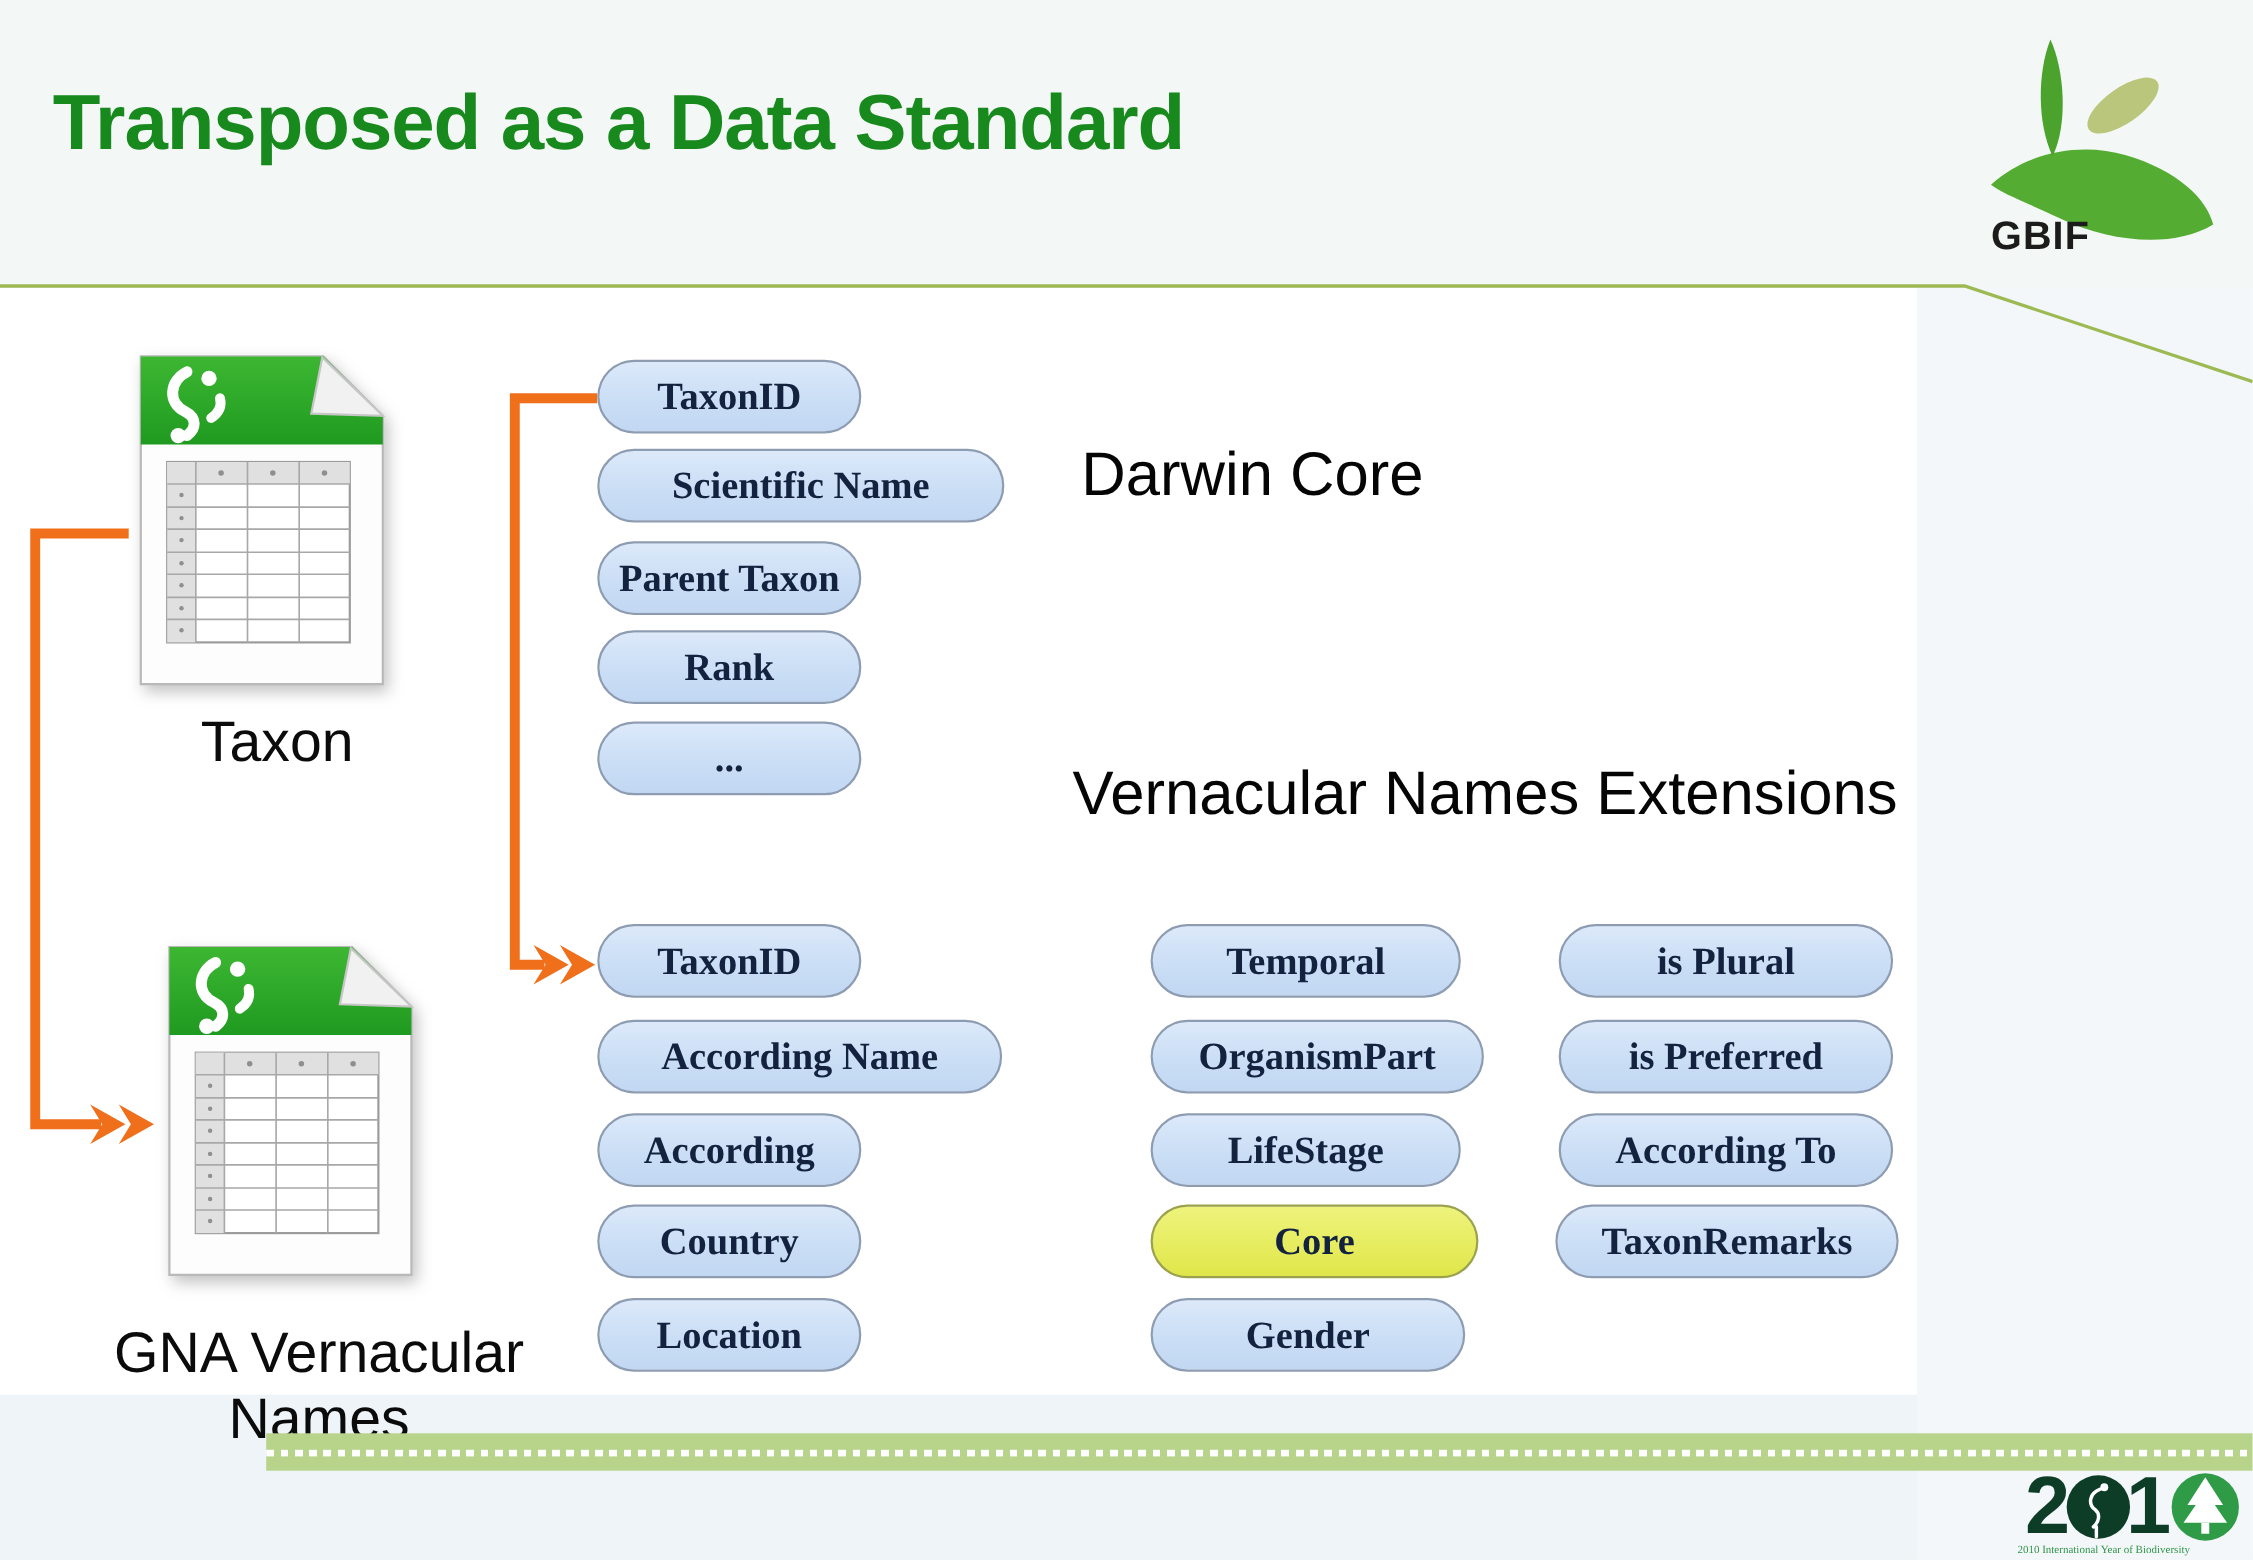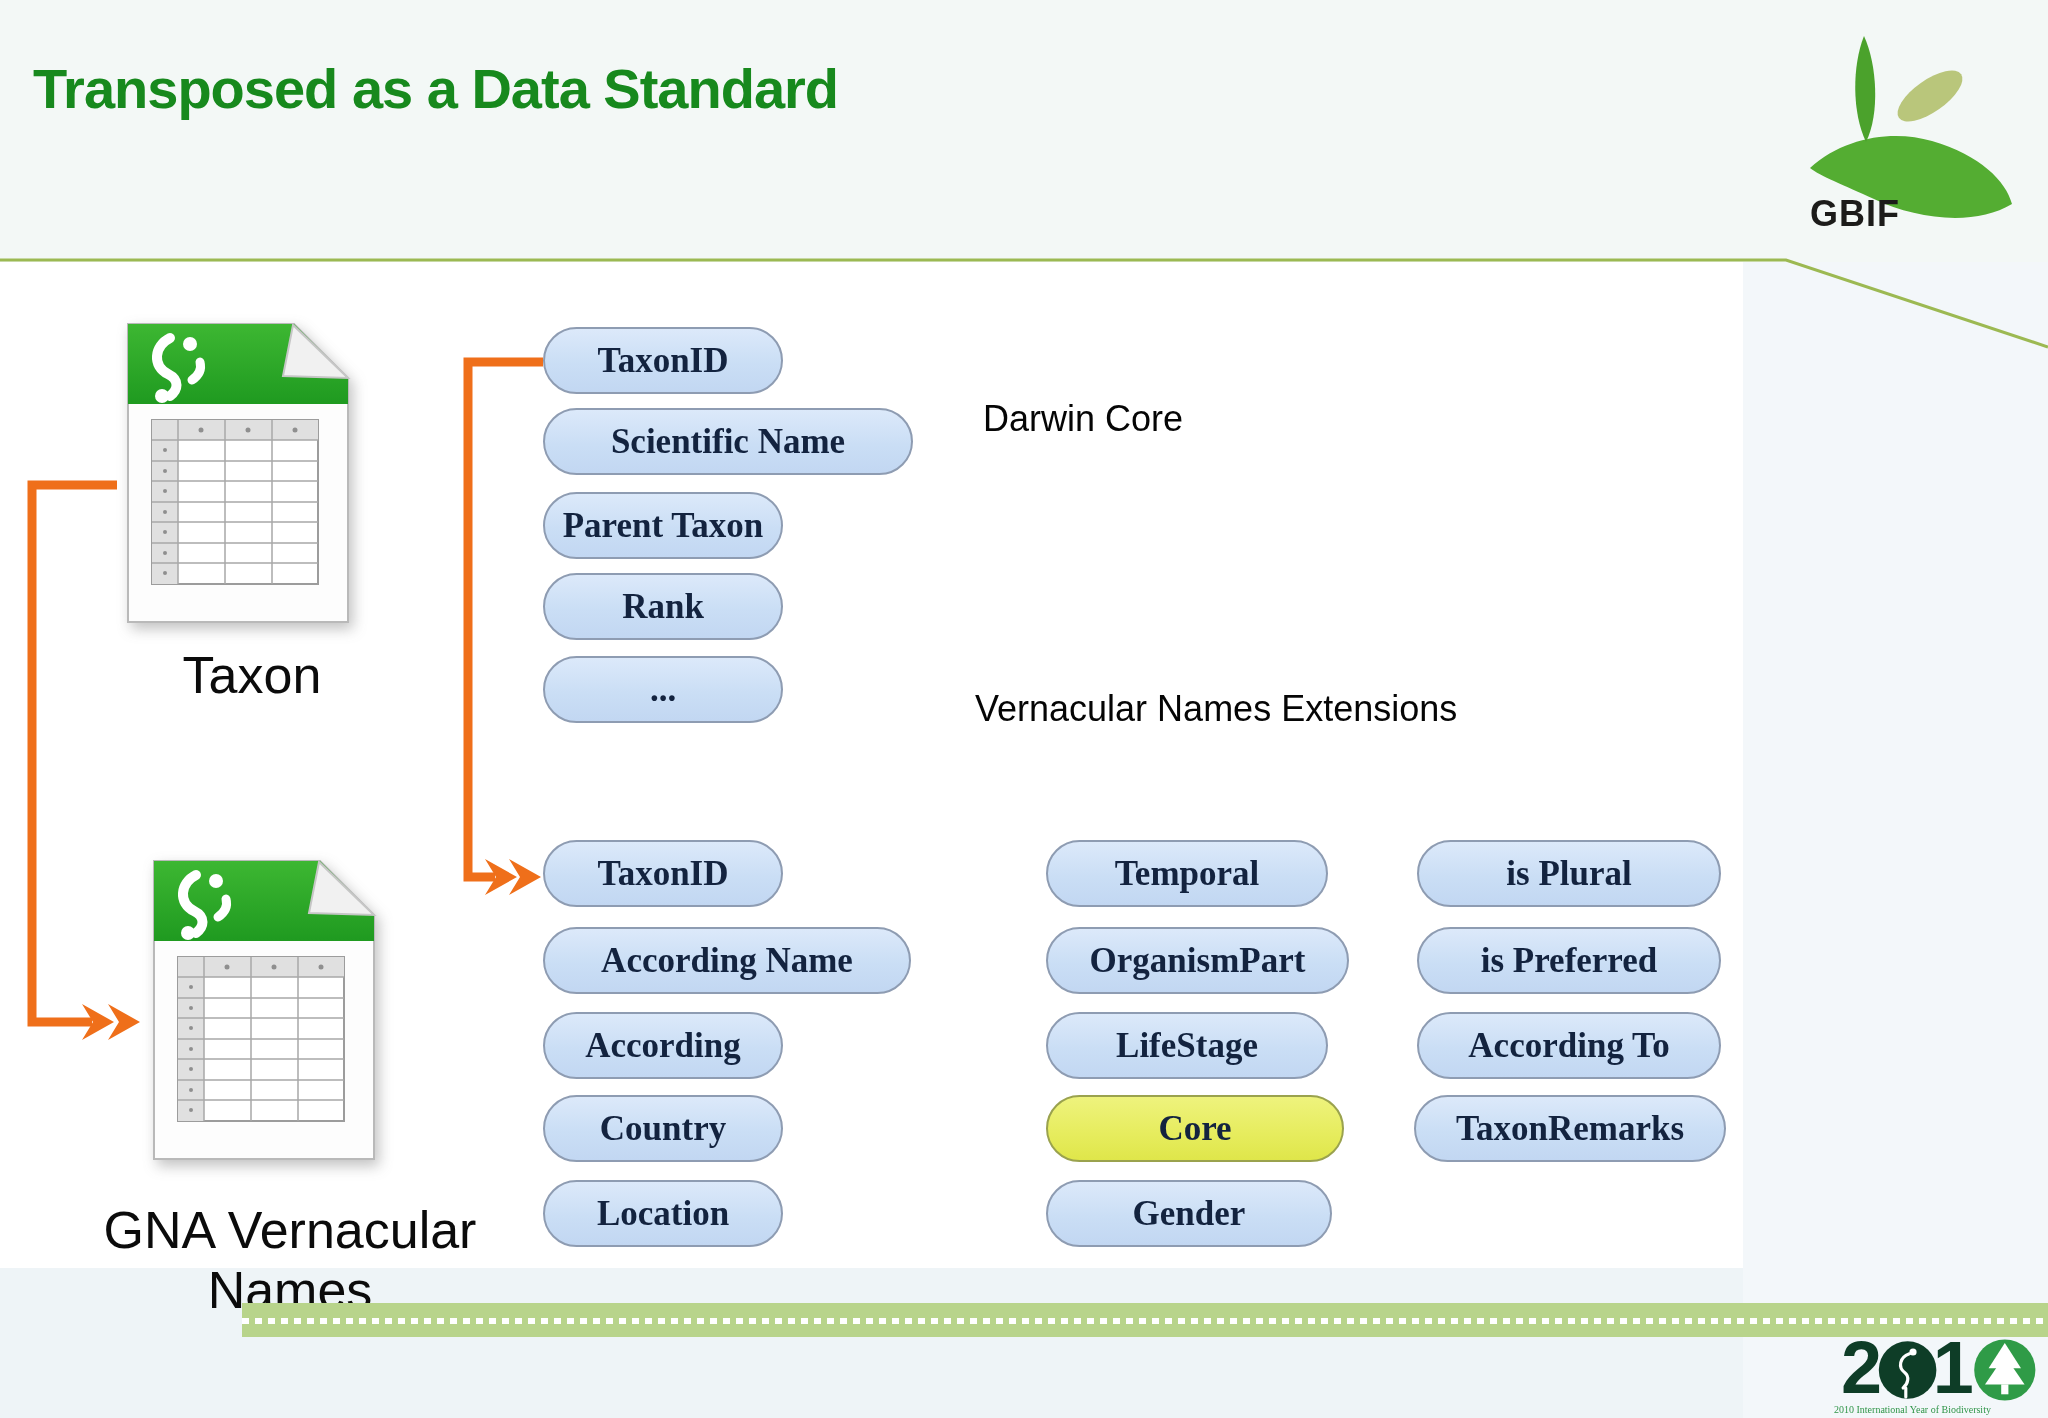--- a/index.html
+++ b/index.html
@@ -1,38 +1,38 @@
 <!DOCTYPE html>
 <html><head>
 <meta charset="utf-8">
 <style>
   html,body{margin:0;padding:0;background:#f3f8f6;}
   .slide{position:relative;width:2048px;height:1418px;overflow:hidden;
          font-family:"Liberation Sans",sans-serif;background:#f3f8f6;}
   
-  .title{position:absolute;left:33px;top:56px;margin:0;
-         font-size:56px;font-weight:bold;letter-spacing:-1px;color:#17891d;}
+  .title{position:absolute;left:33px;top:56px;margin:15px;
+         font-size:71px;font-weight:bold;letter-spacing:-1px;color:#17891d;}
   .rule-svg{position:absolute;left:0;top:0;width:2048px;height:1418px;pointer-events:none;}
   .gbif-logo{position:absolute;left:1800px;top:18px;width:248px;height:220px;}
   
   .panel{position:absolute;left:0;top:262px;width:1743px;height:1006px;background:#ffffff;}
   .side-band{position:absolute;left:1743px;top:262px;width:305px;height:1156px;background:#f3f7fa;}
   .bottom-band{position:absolute;left:0;top:1268px;width:1743px;height:150px;background:#eef4f7;}
   
   .file-icon{position:absolute;filter:drop-shadow(4px 6px 7px rgba(70,70,70,.33));}
   .file-label{position:absolute;color:#0b0b0b;font-size:52px;text-align:center;}
   
   .pill{position:absolute;height:67px;box-sizing:border-box;border-radius:34px;
         border:2px solid #8e9cb2;
         background:linear-gradient(180deg,#dce9fa 0%,#cadef5 55%,#c2d7f2 100%);
         color:#13233f;font-size:35px;font-weight:700;
         display:flex;align-items:center;justify-content:center;font-family:Liberation Serif, serif;}
   .pill.highlight{background:linear-gradient(180deg,#eef37d 0%,#e6ec5d 60%,#dfe64a 100%);
         border-color:#9aa24e;}
-  .group-label{position:absolute;color:#050505;font-size:36px;}
+  .group-label{position:absolute;color:#050505;font-size:56px;}
   
   .connector-svg{position:absolute;left:0;top:0;width:2048px;height:1418px;pointer-events:none;}
   
   .footer-bar{position:absolute;left:242px;top:1303px;width:1806px;height:34px;background:#b8d48b;}
   .bar-dots{height:6px;margin-top:15px;
         background:repeating-linear-gradient(90deg,#ffffff 0 7px,rgba(255,255,255,0) 7px 13px);}
   .iyb-logo{position:absolute;left:1832px;top:1334px;width:216px;height:72px;}
   .iyb-caption{position:absolute;left:1834px;top:1404px;width:212px;
         font-size:10px;color:#2f9548;white-space:nowrap;overflow:hidden;font-family:Liberation Serif, serif;}
 </style>

